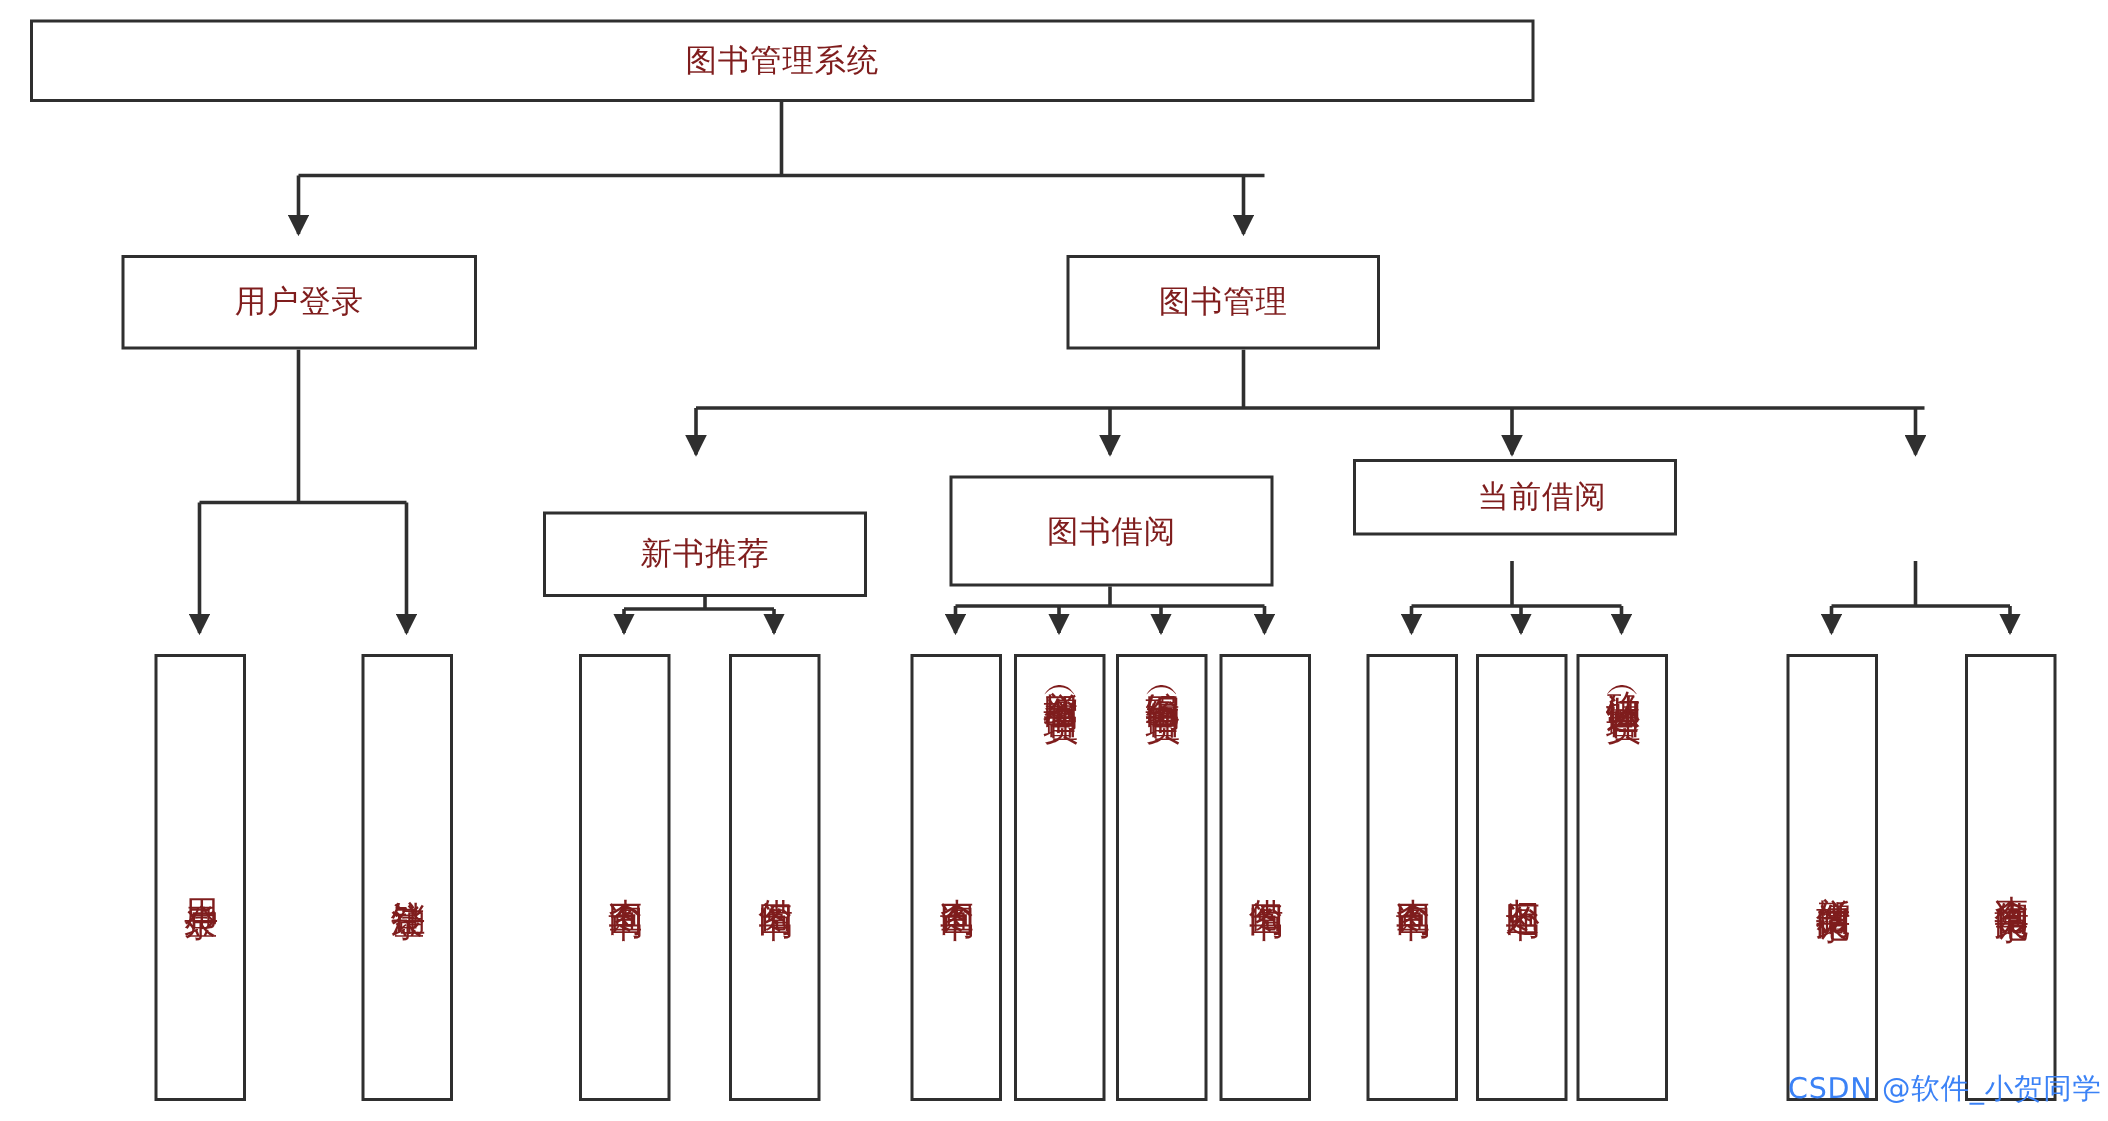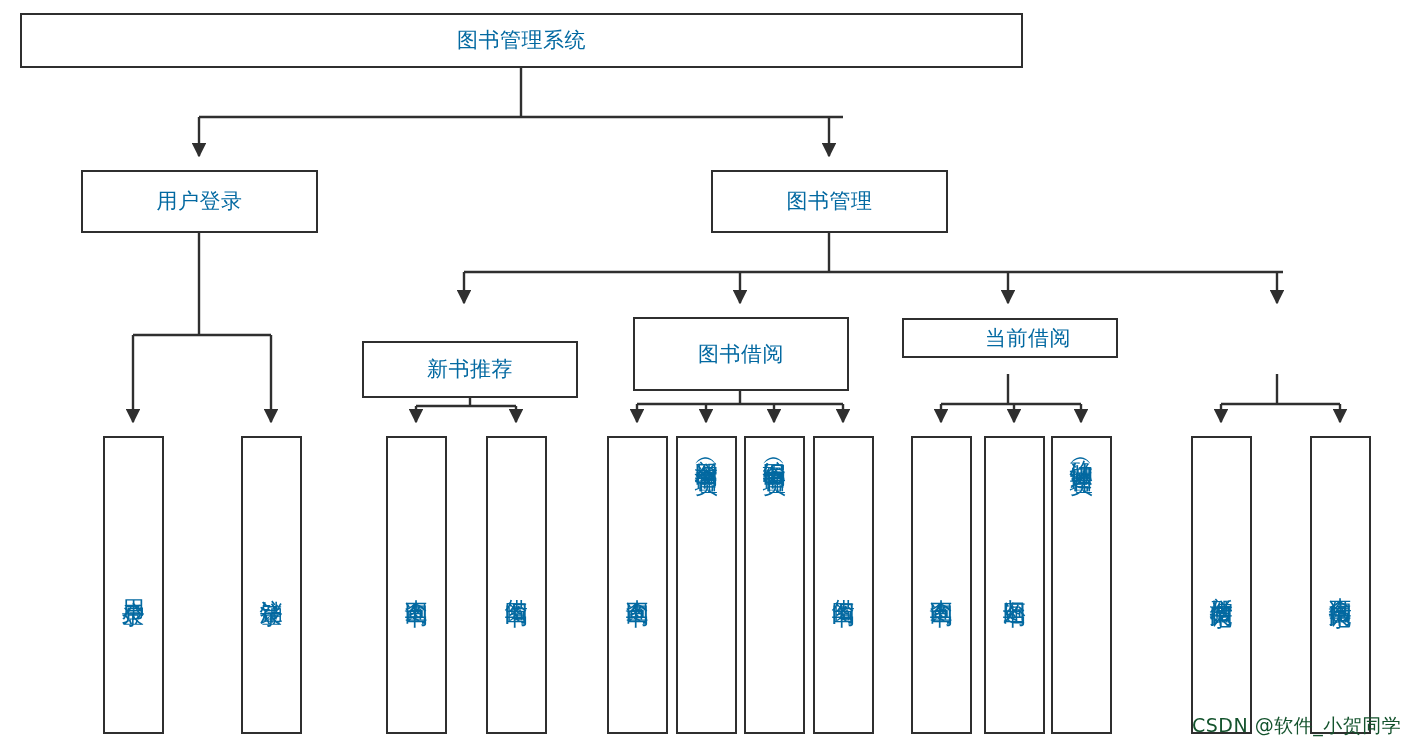--- a/index.html
+++ b/index.html
@@ -22,21 +22,21 @@
     left: 0;
     top: 0;
     width: 1405px;
     height: 747px;
   }
   .node {
     position: absolute;
     box-sizing: border-box;
     border: 2px solid #2f2f2f;
     background: #ffffff;
-    color: #0369a1;
+    color: #7f1d1d;
     display: flex;
     align-items: center;
     justify-content: center;
     text-align: center;
   }
   .node-h {
     font-size: 21px;
     line-height: 1.25;
     letter-spacing: 0.5px;
   }
@@ -50,21 +50,21 @@
     justify-content: center;
     padding: 4px 0;
     overflow: hidden;
   }
   .node-v.top-aligned {
     justify-content: flex-start;
   }
   .watermark {
     position: absolute;
     font-size: 19px;
-    color: #14532d;
+    color: #3b82f6;
     white-space: nowrap;
     letter-spacing: 0.5px;
   }
 </style>
 </head>
 <body>
 
 <div id="diagram-root">
 
   <svg id="connectors" viewBox="0 0 1405 747" xmlns="http://www.w3.org/2000/svg">
@@ -126,27 +126,27 @@
       <path d="M 1221 404 L 1340 404"></path>
       <path d="M 1221 404 L 1221 422" marker-end="url(#arrow)"></path>
       <path d="M 1340 404 L 1340 422" marker-end="url(#arrow)"></path>
     </g>
   </svg>
 
   <div class="node node-h" style="left: 20px; top: 13px; width: 1003px; height: 55px;">图书管理系统</div>
 
   <div class="node node-h" style="left: 81px; top: 170px; width: 237px; height: 63px;">用户登录</div>
 
-  <div class="node node-h" style="left: 711px; top: 170px; width: 237px; height: 63px;">图书管理</div>
+  <div class="node node-h" style="left: 711px; top: 170px; width: 209px; height: 63px;">图书管理</div>
 
   <div class="node node-h" style="left: 362px; top: 317px; width: 216px; height: 57px; margin-top: 24px;">新书推荐</div>
 
   <div class="node node-h" style="left: 633px; top: 317px; width: 216px; height: 74px;">图书借阅</div>
 
-  <div class="node node-h" style="left: 902px; top: 318px; width: 216px; height: 40px; padding-left: 36px;">当前借阅</div>
+  <div class="node node-h" style="left: 902px; top: 306px; width: 216px; height: 51px; padding-left: 36px;">当前借阅</div>
 
 
   <div class="node node-v" style="left: 103px; top: 436px; width: 61px; height: 298px;">用户登录</div>
 
   <div class="node node-v" style="left: 241px; top: 436px; width: 61px; height: 298px;">注销登录</div>
 
   <div class="node node-v" style="left: 386px; top: 436px; width: 61px; height: 298px;">查询图书</div>
 
   <div class="node node-v" style="left: 486px; top: 436px; width: 61px; height: 298px;">借阅图书</div>
 

